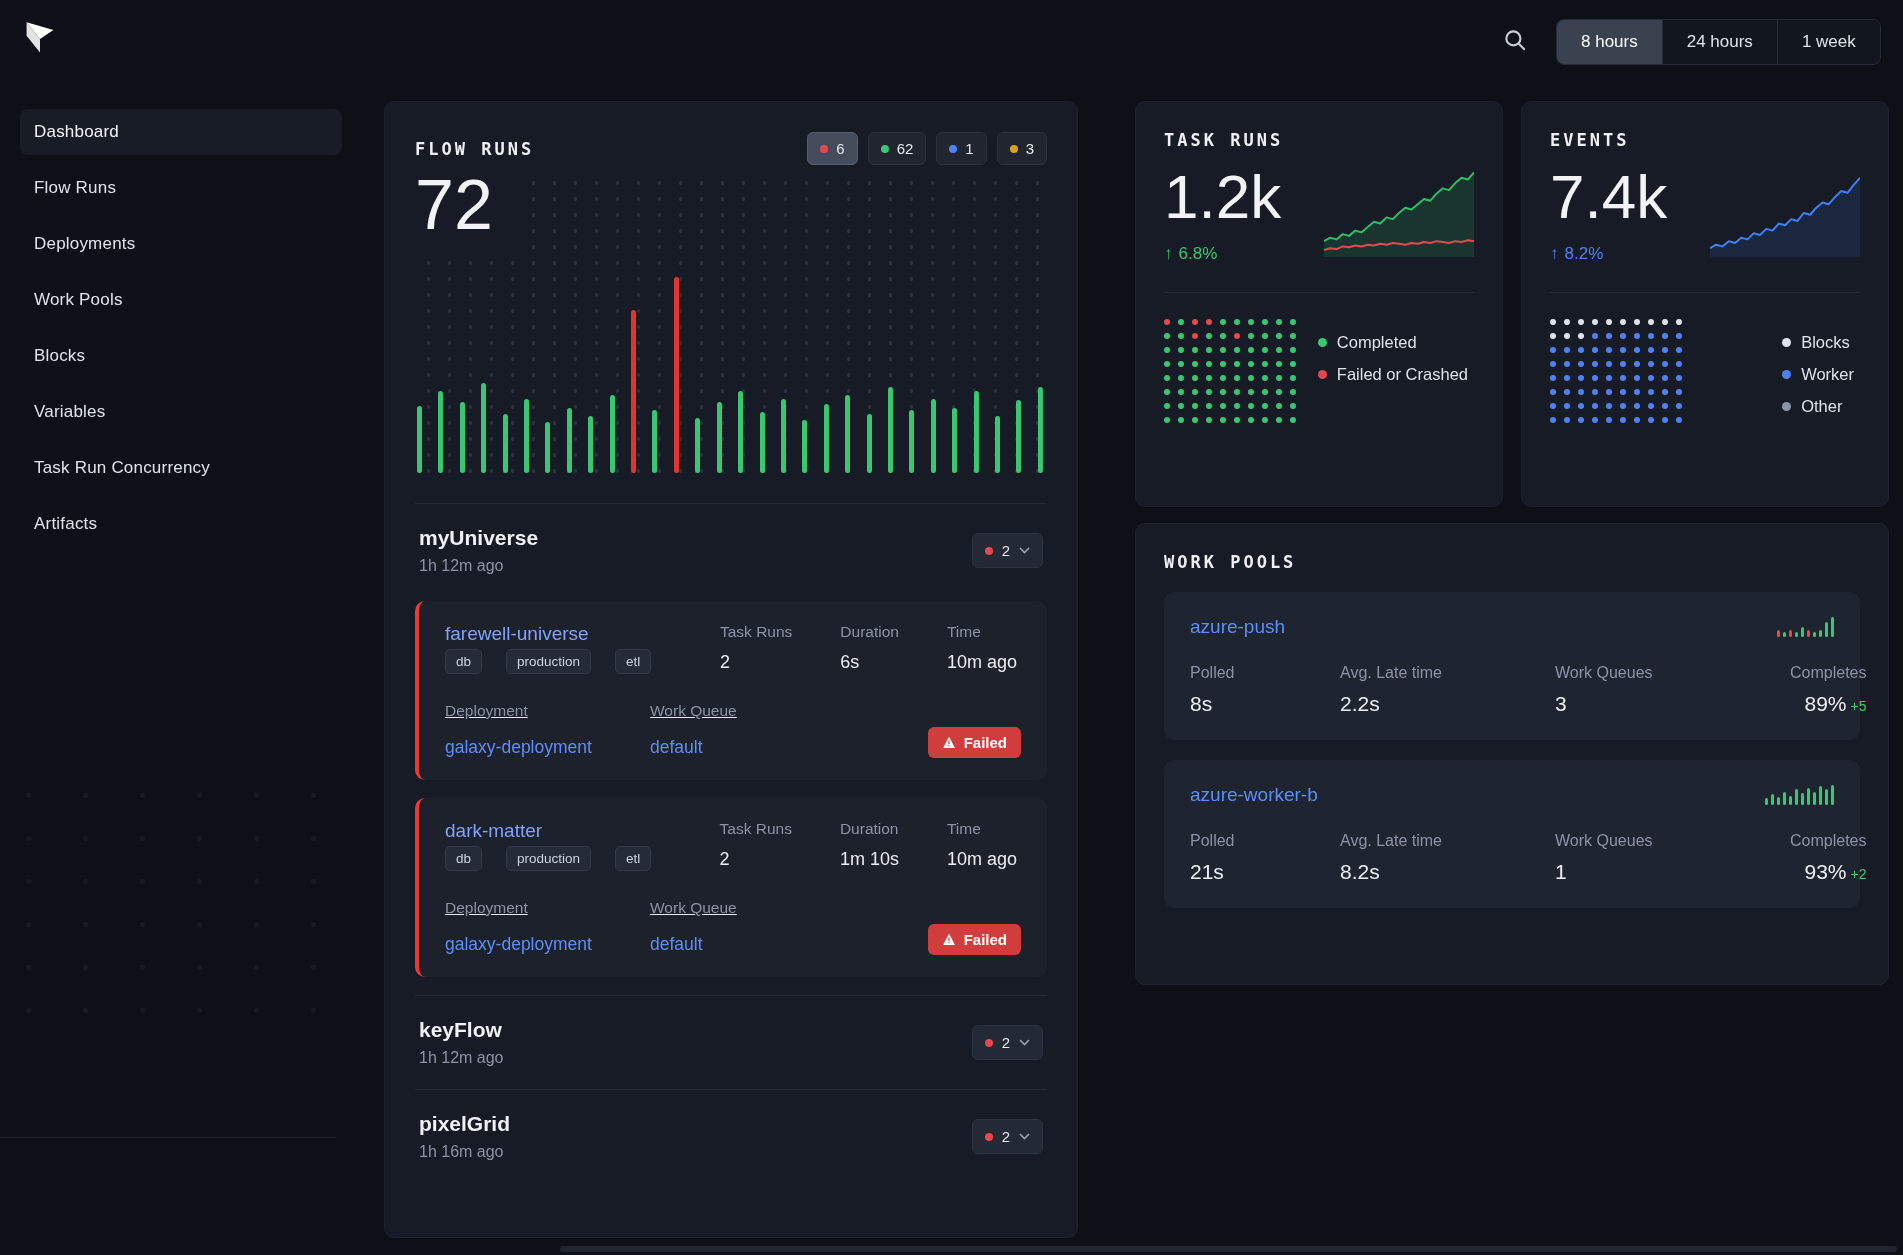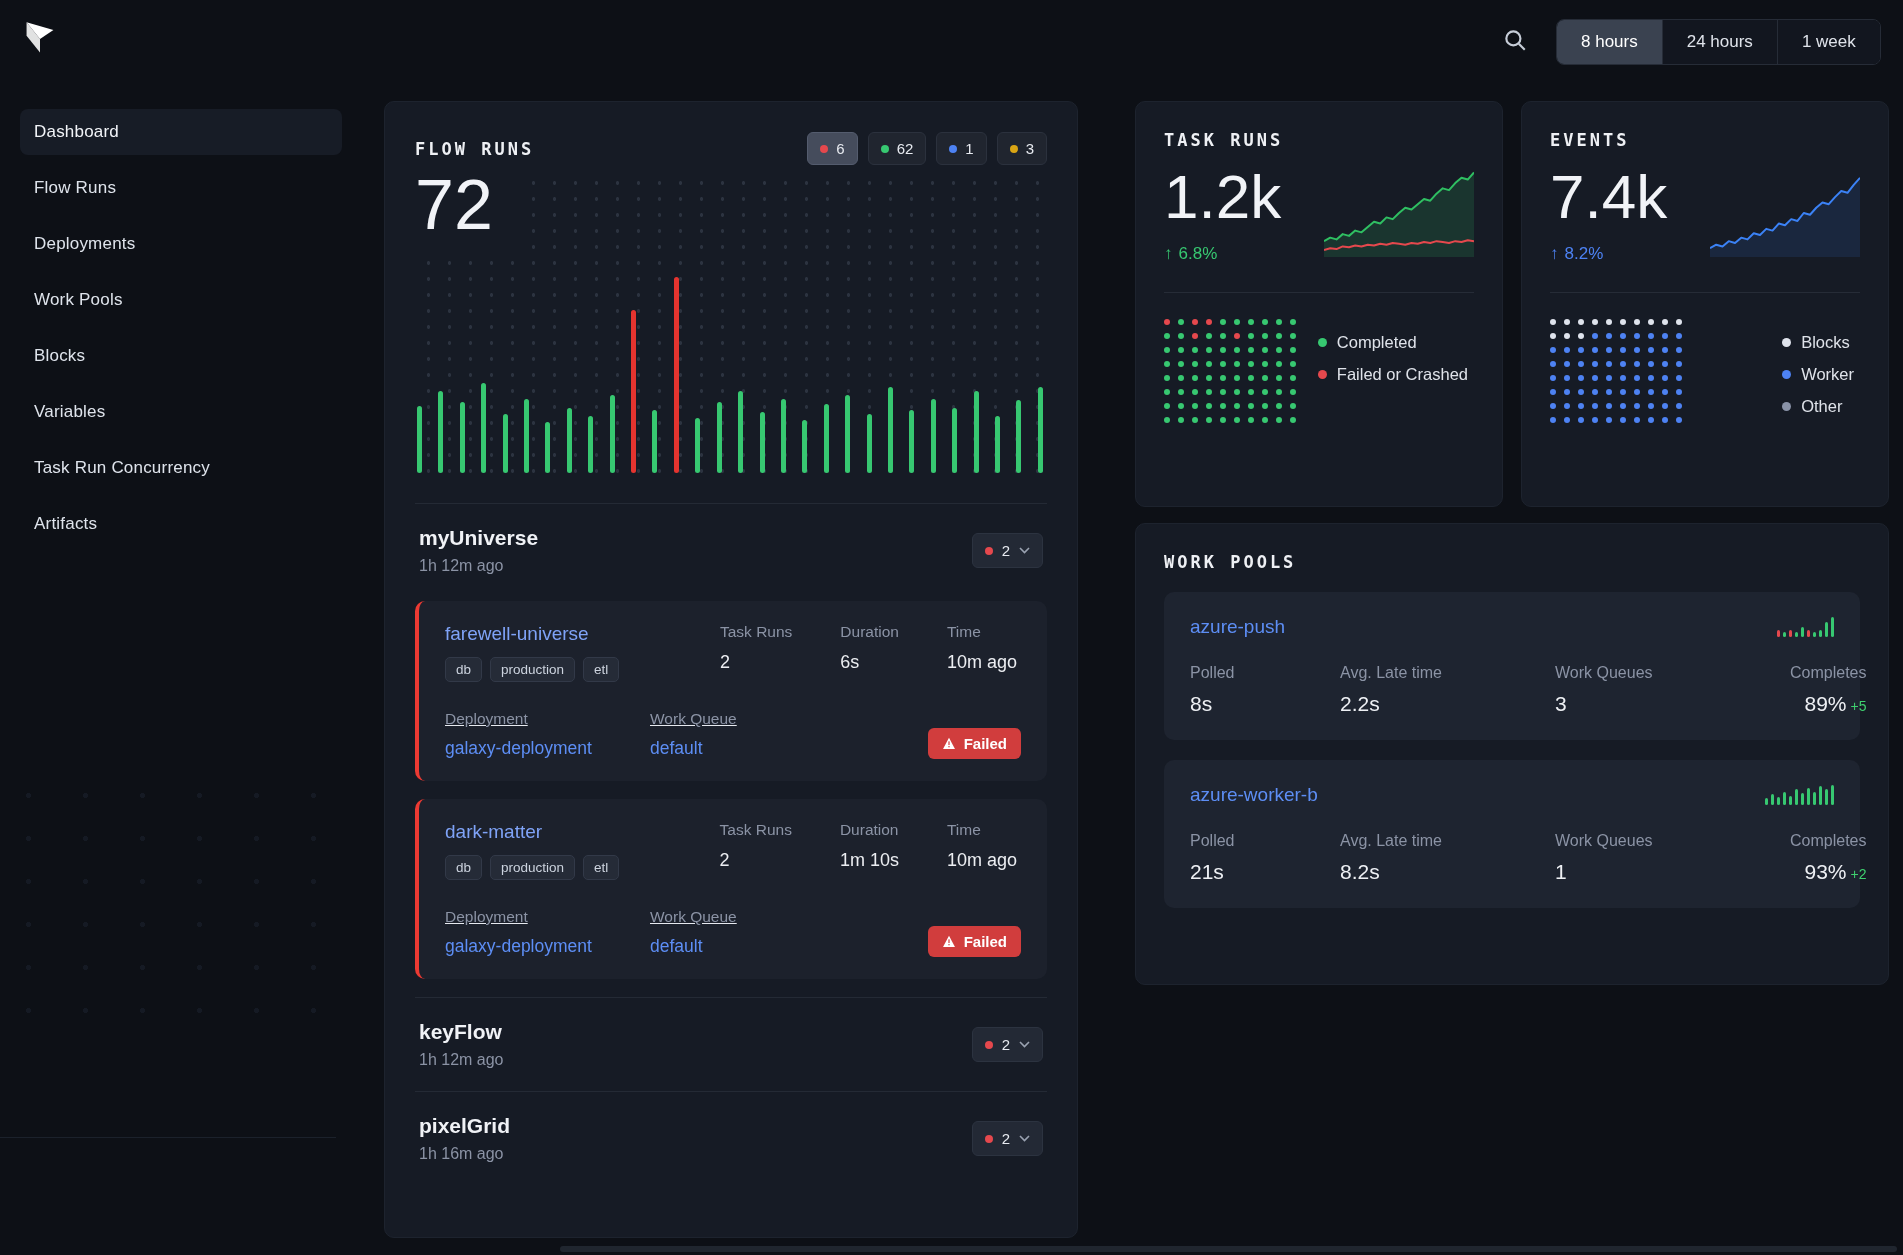--- a/index.html
+++ b/index.html
@@ -99,31 +99,31 @@
     padding:8px 12px; font-size:15px; color:#e7eaf0; cursor:pointer; font-family:inherit;
   }
 
   
   .run-card {
     background:#1c212c; border-radius:10px; border-left:4px solid #ec3a33;
     padding:22px 26px; margin:4px 0 18px;
   }
   .run-card-top { display:flex; justify-content:space-between; }
   .run-name { font-size:19px; color:#7fa3f7; cursor:pointer; }
-  .tags { display:flex; gap:8px; margin-top:12px; }
+  .tags { display:flex; gap:24px; margin-top:4px; }
   .tag {
     background:#252b37; border:1px solid #323948; border-radius:5px;
     padding:4px 10px; font-size:13.5px; color:#ccd3de; cursor:pointer;
   }
   .run-stats { display:flex; gap:48px; margin-right:4px; }
   .stat-label { font-size:15.5px; color:#8b93a5; }
   .stat-value { font-size:18px; color:#eceef2; margin-top:11px; }
   .run-card-bottom { display:flex; align-items:flex-end; margin-top:28px; }
   .kv { width:205px;text-decoration:underline; }
-  .kv a { font-size:17.5px; color:#5d8ef5; display:inline-block; margin-top:10px; cursor:pointer; }
+  .kv a { font-size:17.5px; color:#5d8ef5; display:inline-block; margin-top:17px; cursor:pointer; }
   .failed-badge {
     margin-left:auto; display:inline-flex; align-items:center; gap:8px;
     background:#d13d3d; border-radius:6px; padding:7px 14px;
     color:#fff; font-size:15px; font-weight:700;
   }
 
   
   .metric-row { display:flex; justify-content:space-between; align-items:center; margin-top:16px; }
   .metric-value { font-size:62px; font-weight:300; line-height:1; color:#f1f3f7; }
   .delta { display:flex; align-items:center; gap:6px; font-size:17px; margin-top:16px; }

